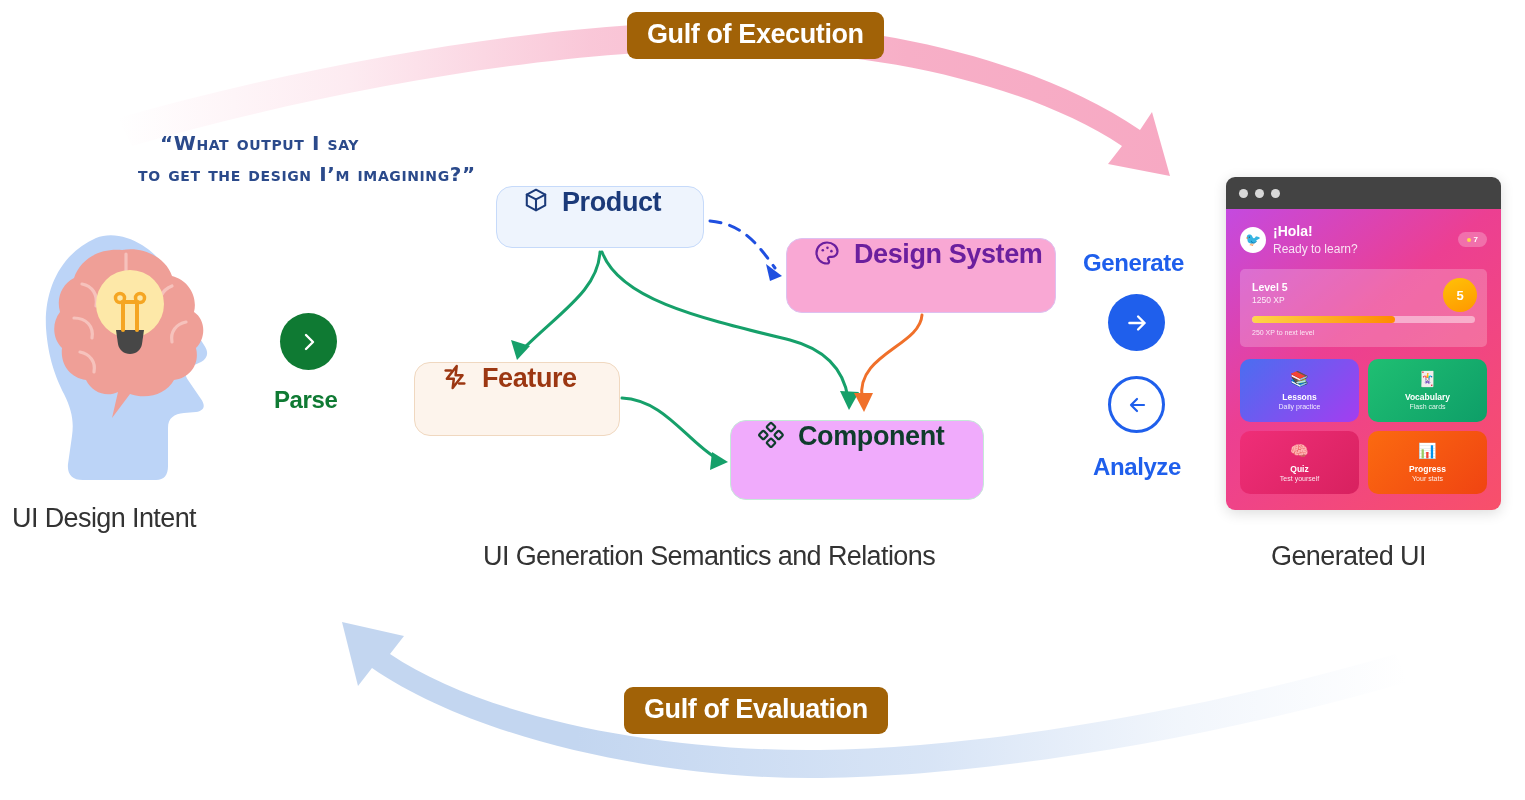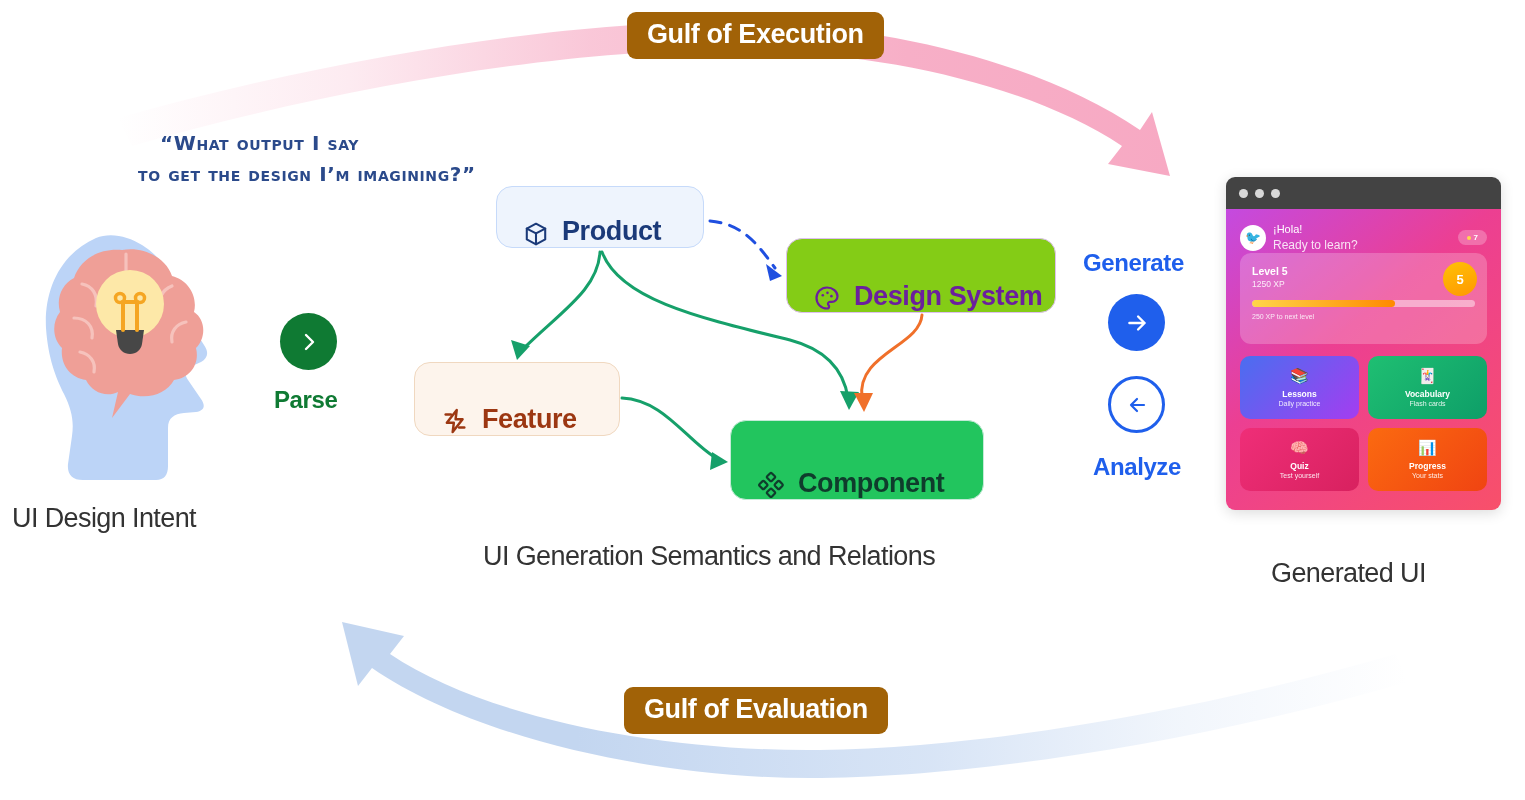--- a/index.html
+++ b/index.html
@@ -54,21 +54,21 @@
   .caption {
     position: absolute;
     color: #333333;
     font-size: 27px;
     font-weight: 400;
     letter-spacing: -0.6px;
     white-space: nowrap;
   }
   #cap-intent { left: 12px; top: 503px; }
   #cap-semantics { left: 483px; top: 541px; }
-  #cap-generated { left: 1271px; top: 558px; }
+  #cap-generated { left: 1271px; top: 541px; }
 
   
   .round-btn {
     position: absolute;
     border-radius: 50%;
     display: flex; align-items: center; justify-content: center;
   }
   .btn-label {
     position: absolute;
     font-size: 24px;
@@ -81,36 +81,36 @@
   #parse-label { left: 274px; top: 386px; color: #0f7a33; }
   #generate-btn { left: 1108px; top: 294px; width: 57px; height: 57px; background: #1f5fec; }
   #generate-label { left: 1083px; top: 249px; color: #1f5fec; }
   #analyze-btn { left: 1108px; top: 376px; width: 57px; height: 57px; background: #ffffff; border: 3px solid #1f5fec; }
   #analyze-label { left: 1093px; top: 453px; color: #1f5fec; }
 
   
   .node {
     position: absolute;
     border-radius: 16px;
-    display: flex; align-items: flex-end; gap: 13px;
+    display: flex; align-items: flex-start; gap: 13px;
     padding: 0 26px;
     font-size: 27px;
     font-weight: 700;
     letter-spacing: -0.4px;
     white-space: nowrap;
   }
   .node .nico { display: flex; align-items: center; }
   #node-product   { left: 496px; top: 186px; width: 208px; height: 62px;
                     background: #eef4fd; border: 1.5px solid #c6dafa; color: #1b3a79; }
   #node-design    { left: 786px; top: 238px; width: 270px; height: 75px;
-                    background: #84cc16; border: 1.5px solid #ddc0f0; color: #6b1f9e; }
+                    background: #f9a8d4; border: 1.5px solid #ddc0f0; color: #6b1f9e; }
   #node-feature   { left: 414px; top: 362px; width: 206px; height: 74px;
                     background: #fdf4ec; border: 1.5px solid #f0d8c0; color: #9c3712; }
   #node-component { left: 730px; top: 420px; width: 254px; height: 80px;
-                    background: #22c55e; border: 1.5px solid #c4ead7; color: #0f3c2c; }
+                    background: #f0abfc; border: 1.5px solid #c4ead7; color: #0f3c2c; }
 
   
   #mockup {
     position: absolute; left: 1226px; top: 177px;
     width: 275px; height: 333px;
     border-radius: 9px;
     overflow: hidden;
     box-shadow: 0 3px 14px rgba(0,0,0,0.14);
     background: #fff;
   }
@@ -124,31 +124,31 @@
     background: linear-gradient(140deg, #c44ae0 0%, #ec3f92 42%, #f8506a 100%);
     padding: 13px 14px;
     position: relative;
   }
   #mock-header { display: flex; align-items: center; justify-content: space-between; }
   #mock-user { display: flex; align-items: center; gap: 7px; }
   #mock-avatar {
     width: 26px; height: 26px; border-radius: 50%; background: #fff;
     display: flex; align-items: center; justify-content: center; font-size: 13px;
   }
-  .mock-greet { color: #fff; font-size: 11px; font-weight: 400; line-height: 1.35; }
+  .mock-greet { color: #fff; font-size: 14px; font-weight: 700; line-height: 1.35; }
   .mock-sub { color: rgba(255,255,255,0.85); font-size: 12px; font-weight: 400; line-height: 1.35; }
   #mock-streak {
     background: rgba(255,255,255,0.25); border-radius: 20px;
     padding: 3px 9px; color: #fff; font-size: 8px; font-weight: 700;
     display: flex; align-items: center; gap: 3px;
   }
   #mock-streak .sdot { width: 4px; height: 4px; border-radius: 50%; background: #ffd84d; }
   #mock-level {
-    background: rgba(255,255,255,0.22);
-    border-radius: 11px; padding: 12px 12px 24px 12px; position: relative;
+    margin-top: 12px; background: rgba(255,255,255,0.22);
+    border-radius: 5px; padding: 12px 12px 11px 12px; position: relative;
   }
   #mock-level .lvl { color: #fff; font-size: 10.5px; font-weight: 700; }
   #mock-level .xp { color: rgba(255,255,255,0.88); font-size: 8.5px; margin-top: 2px; }
   #mock-badge {
     position: absolute; right: 10px; top: 9px;
     width: 34px; height: 34px; border-radius: 50%;
     background: linear-gradient(160deg,#ffc107,#ff9800);
     color: #fff; font-size: 13px; font-weight: 700;
     display: flex; align-items: center; justify-content: center;
   }

